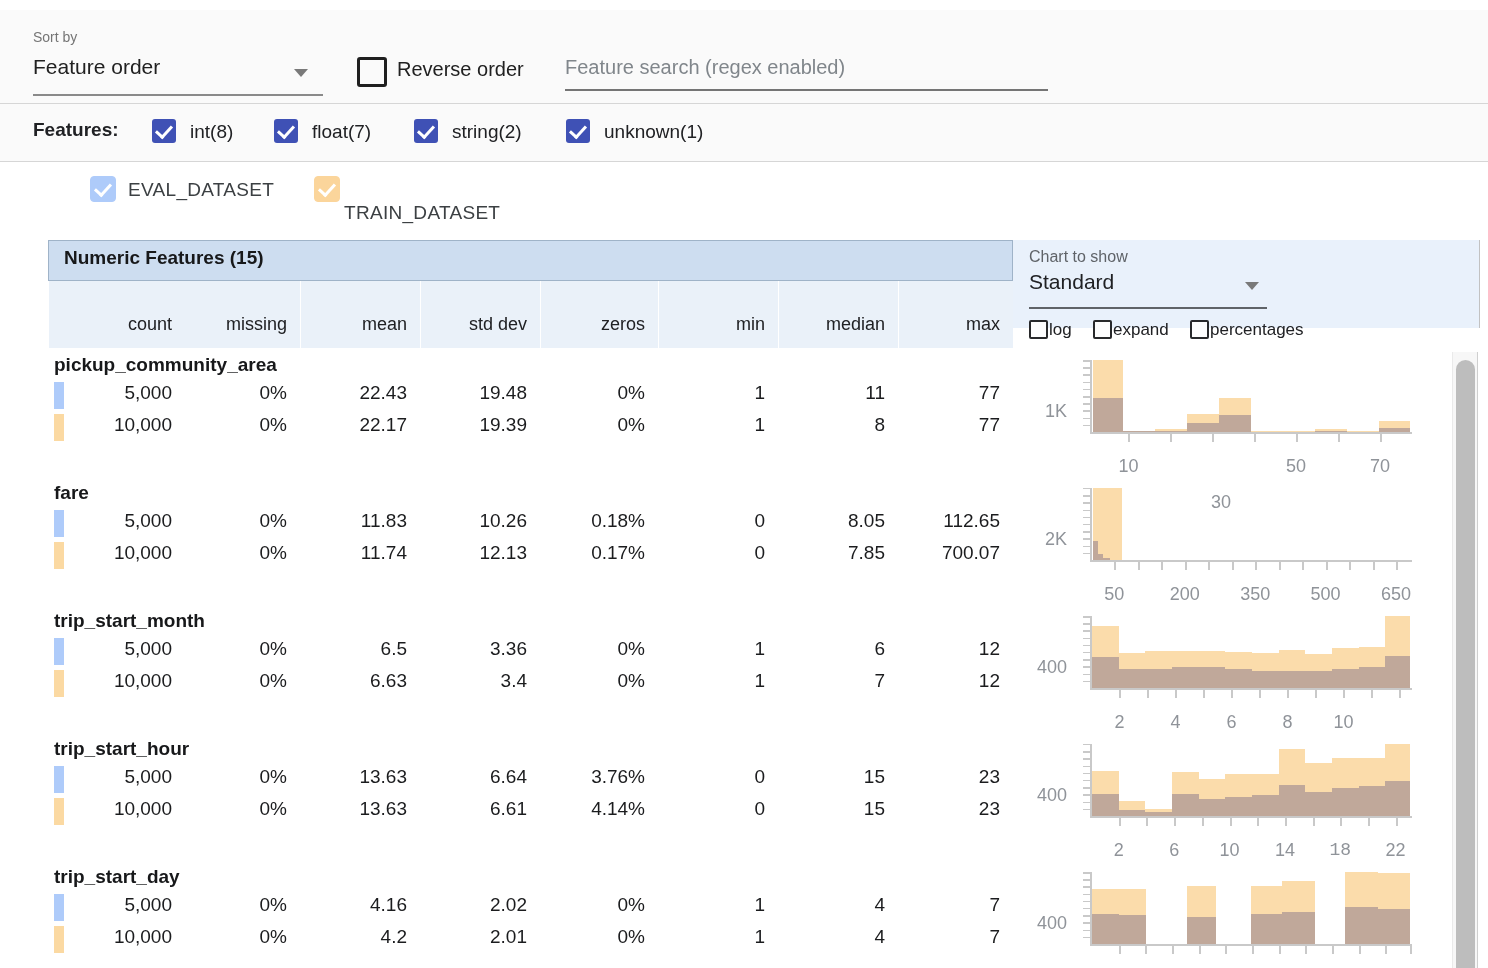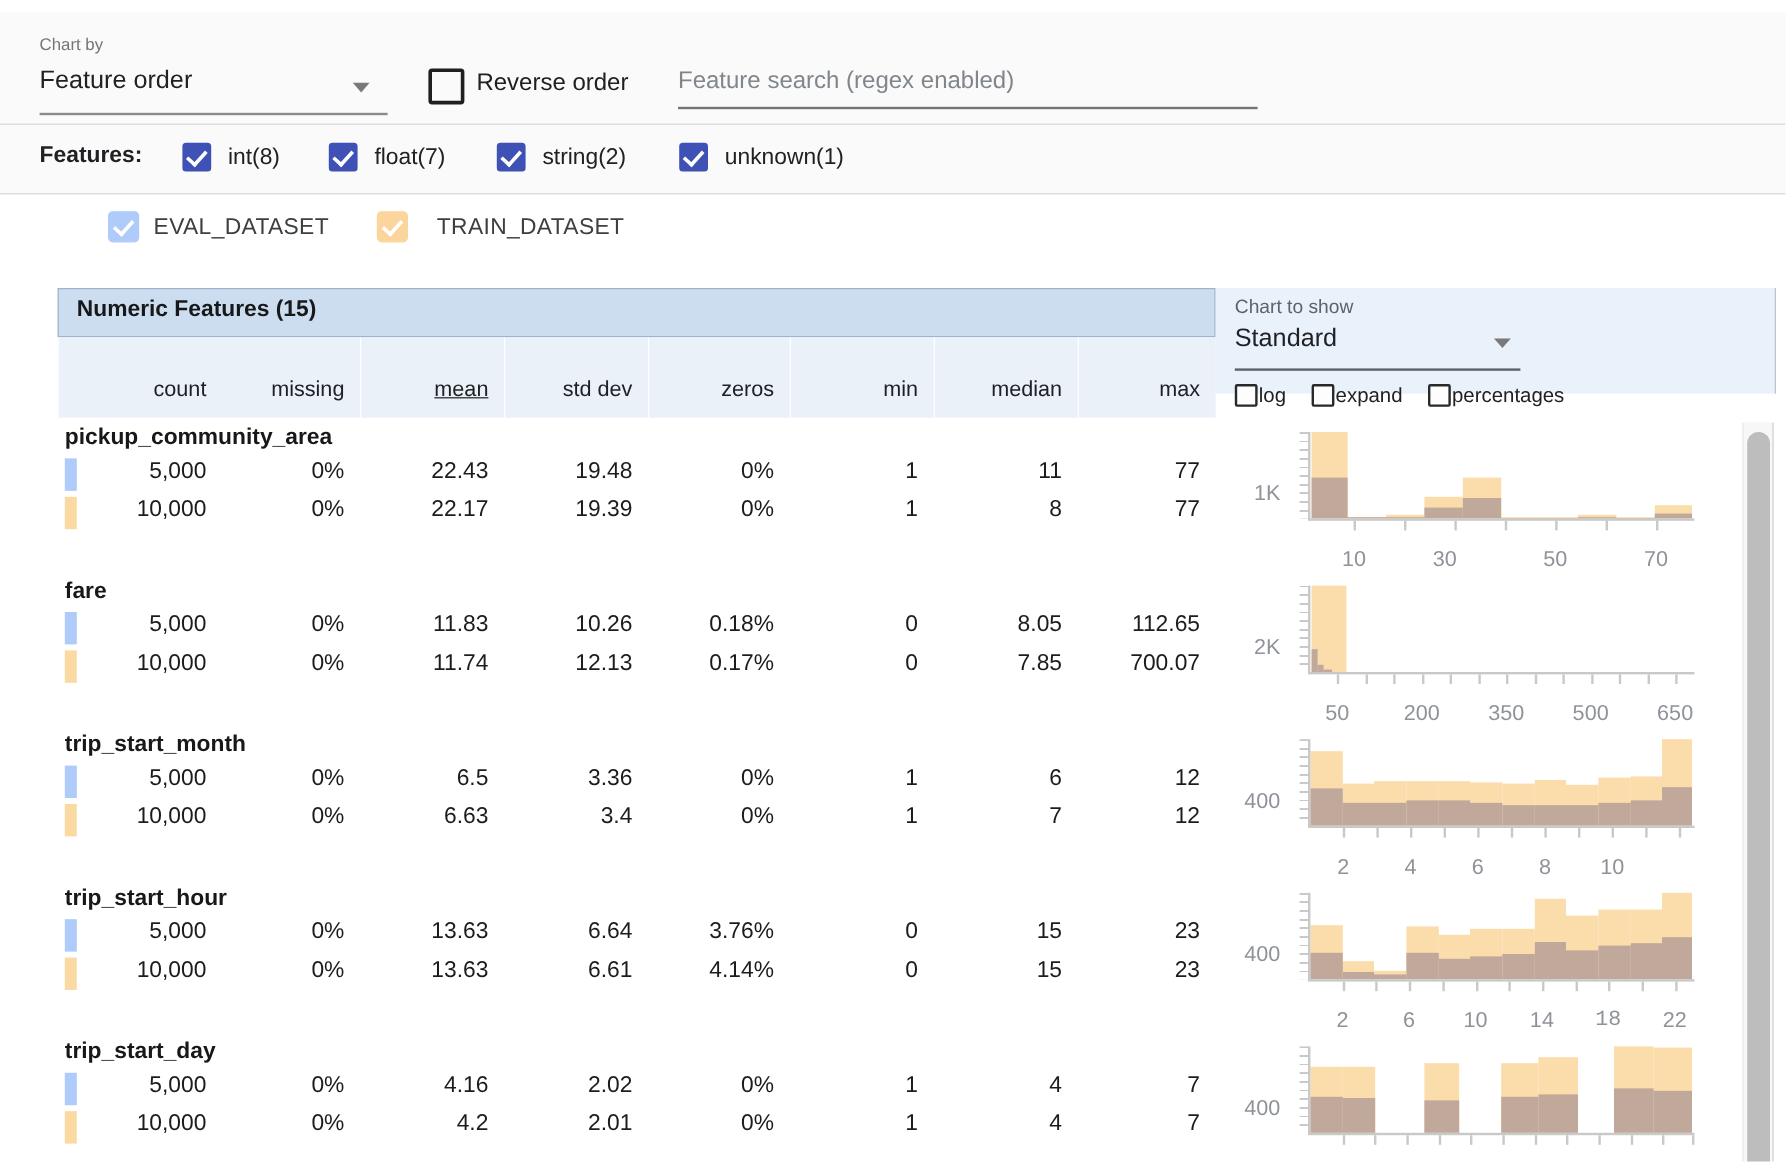--- a/index.html
+++ b/index.html
@@ -61,21 +61,21 @@
   
   .scroll-track{left:1452px;top:352px;width:26px;height:616px;background:#f7f7f7;border-left:1px solid #eaeaea;border-right:1px solid #cfcfcf;box-sizing:border-box;}
   .scroll-thumb{left:1456px;top:360px;width:19px;height:650px;background:#bdbdbd;border-radius:10px;}
 </style>
 </head>
 <body>
 
 <div class="abs topbar-bg"></div>
 <div class="abs featbar-bg"></div>
 
-<div class="abs sortby-label">Chart by</div>
+<div class="abs sortby-label">Sort by</div>
 <div class="abs sortby-value">Feature order</div>
 <div class="abs arrow-down sort-arrow"></div>
 <div class="abs sortby-underline"></div>
 
 <div class="abs cb-outline-lg"></div>
 <div class="abs reverse-label">Reverse order</div>
 
 <input class="abs search-input" type="text" placeholder="Feature search (regex enabled)" style="">
 
 <div class="abs divider" style="top:103px"></div>
@@ -89,29 +89,29 @@
     <div class="filter-label" style="left: 452px;">string(2)</div>
     <div class="abs cb cb-indigo check" style="left: 566px; top: 119px; background: rgb(63, 81, 181);"></div>
     <div class="filter-label" style="left: 604px;">unknown(1)</div>
   </div>
 <div class="abs divider" style="top:161px"></div>
 
 <div id="dataset-legend">
     <div class="abs cb cb-light check" style="left: 90px; top: 176px; background: rgb(174, 203, 250); border: 1px solid rgb(174, 203, 250);"></div>
     <div class="ds-label" style="left: 128px;">EVAL_DATASET</div>
     <div class="abs cb cb-light check" style="left: 314px; top: 176px; background: rgb(251, 213, 155); border: 1px solid rgb(251, 213, 155);"></div>
-    <div class="ds-label" style="left: 364px;">TRAIN_DATASET</div>
+    <div class="ds-label" style="left: 344px; margin-top: 23px;">TRAIN_DATASET</div>
   </div>
 
 <div class="abs band"></div>
 <div class="abs band-title">Numeric Features (15)</div>
 <div class="abs col-headers" id="col-headers">
     <div class="col-header" style="left: 137px; width: 115px;">missing</div>
     <div class="col-header" style="left: 0px; width: 137px;">count</div>
-    <div class="col-header" style="left: 252px; width: 120px; text-decoration: underline;">mean</div>
+    <div class="col-header" style="left: 252px; width: 120px;">mean</div>
     <div class="col-header" style="left: 492px; width: 118px;">zeros</div>
     <div class="col-header" style="left: 372px; width: 120px;">std dev</div>
     <div class="col-header" style="left: 610px; width: 120px;">min</div>
     <div class="col-header" style="left: 730px; width: 120px;">median</div>
     <div class="col-header" style="left: 850px; width: 115px;">max</div>
   </div>
 
 <div class="abs chart-panel">
   <div class="panel-label">Chart to show</div>
   <div class="panel-value">Standard</div>
@@ -168,21 +168,21 @@
         <div class="bar" style="left: 224px; width: 32px; height: 1.08px; background: rgb(192, 168, 154);"></div>
         <div class="bar" style="left: 256px; width: 32px; height: 0.288px; background: rgb(192, 168, 154);"></div>
         <div class="bar" style="left: 288px; width: 31.36px; height: 4.32px; background: rgb(192, 168, 154);"></div>
         <div class="y-ticks"></div>
         <div class="y-axis"></div>
         <div class="baseline"></div>
         <div class="x-tick" style="left: 37.44px;"></div>
         <div class="x-label" style="left: 37.44px;">10</div>
         <div class="x-tick" style="left: 79.36px;"></div>
         <div class="x-tick" style="left: 121.28px;"></div>
-        <div class="x-label" style="left: 113px;">30</div>
+        <div class="x-label" style="left: 130px; margin-top: 36px;">30</div>
         <div class="x-tick" style="left: 163.2px;"></div>
         <div class="x-tick" style="left: 205.12px;"></div>
         <div class="x-label" style="left: 205.12px;">50</div>
         <div class="x-tick" style="left: 247.04px;"></div>
         <div class="x-tick" style="left: 288.96px;"></div>
         <div class="x-label" style="left: 288.96px;">70</div>
         <div class="y-label">1K</div>
       </div>
     </div>
     <div class="feature-block" style="top: 480px;">

